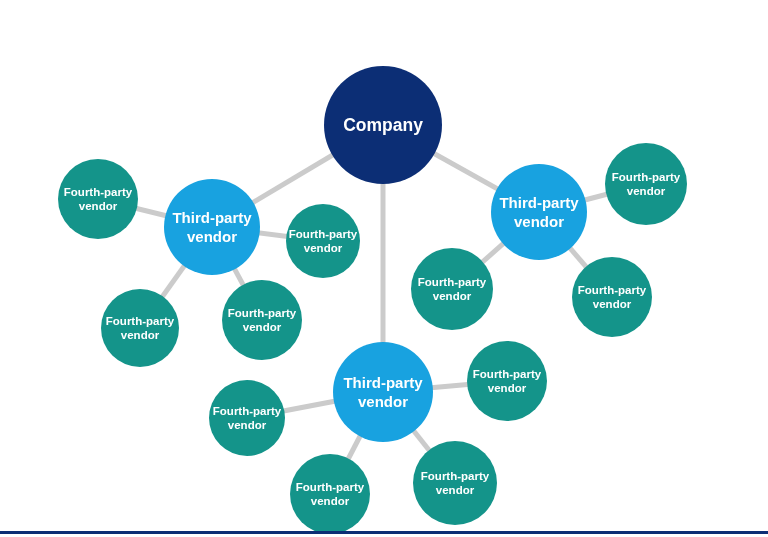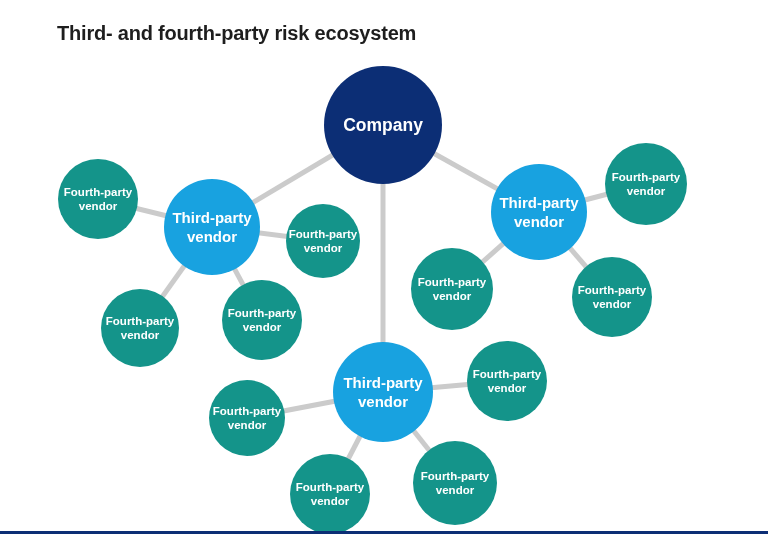--- a/index.html
+++ b/index.html
@@ -41,21 +41,20 @@
     left: 0;
     top: 531px;
     width: 768px;
     height: 3px;
   }
 </style>
 </head>
 <body>
 
 <div class="canvas">
-  <h1 class="page-title" style="color: rgb(30, 30, 30);">Third- and fourth-party risk ecosystem</h1>
   <svg class="diagram-svg" viewBox="0 0 768 537" xmlns="http://www.w3.org/2000/svg">
       <line x1="383" y1="125" x2="212" y2="227" stroke="#cbcbcb" stroke-width="5"></line>
       <line x1="383" y1="125" x2="539" y2="212" stroke="#cbcbcb" stroke-width="5"></line>
       <line x1="383" y1="125" x2="383" y2="392" stroke="#cbcbcb" stroke-width="5"></line>
       <line x1="212" y1="227" x2="98" y2="199" stroke="#cbcbcb" stroke-width="5"></line>
       <line x1="212" y1="227" x2="323" y2="241" stroke="#cbcbcb" stroke-width="5"></line>
       <line x1="212" y1="227" x2="140" y2="328" stroke="#cbcbcb" stroke-width="5"></line>
       <line x1="212" y1="227" x2="262" y2="320" stroke="#cbcbcb" stroke-width="5"></line>
       <line x1="539" y1="212" x2="646" y2="184" stroke="#cbcbcb" stroke-width="5"></line>
       <line x1="539" y1="212" x2="452" y2="289" stroke="#cbcbcb" stroke-width="5"></line>

